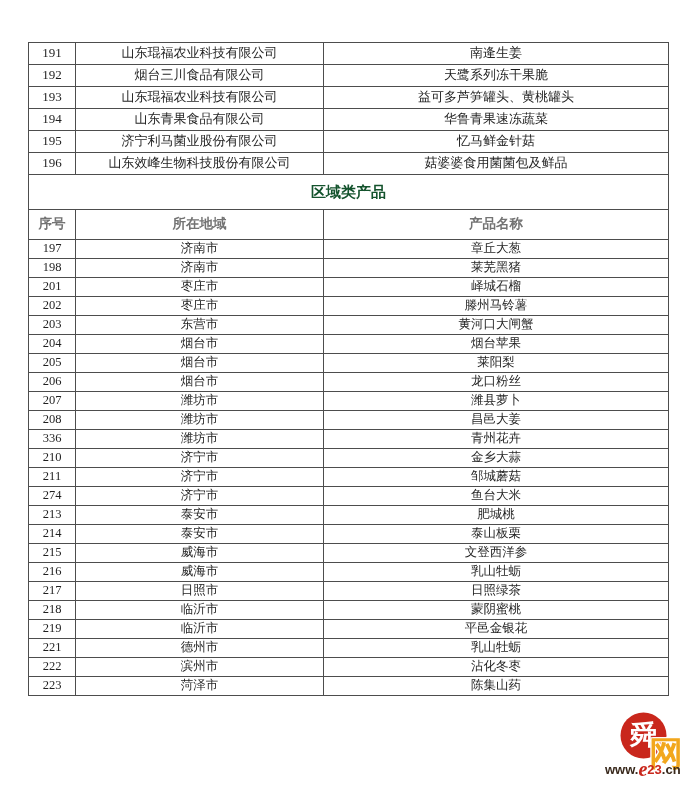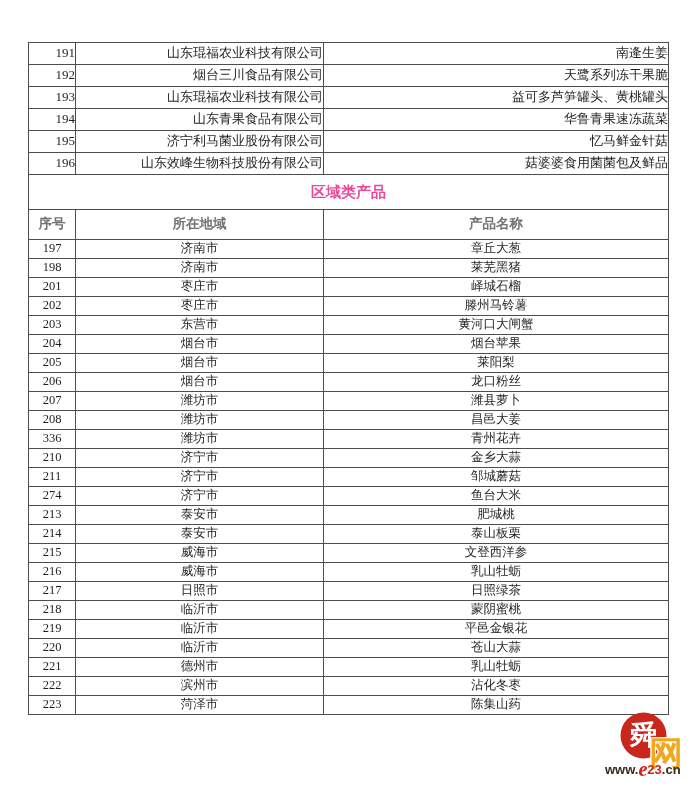--- a/index.html
+++ b/index.html
@@ -19,22 +19,22 @@
   col.c-mid     { width:248px; }
   col.c-prod    { width:345px; }
 
   td {
     border:1px solid #4d4d4d;
     text-align:center; vertical-align:middle;
     font-size:13px; line-height:1.1;
     overflow:hidden; white-space:nowrap;
     color:#1f1f1f;
   }
-  tr.upper-row td   { height:22px;text-align:right; }
-  tr.section-row td { height:35px; font-weight:bold; font-size:15px; color:#ec4899; }
+  tr.upper-row td   { height:22px; }
+  tr.section-row td { height:35px; font-weight:bold; font-size:15px; color:#14532d; }
   tr.header-row td  { height:30px; font-weight:bold; font-size:13.5px; color:#737373; }
   tr.lower-row td   { height:19px; font-size:12.5px; }
 
   
   .watermark { position:absolute; right:0; bottom:0; width:95px; height:97px; pointer-events:none; }
   .seal {
     position:absolute; left:17px; top:24px; width:43px; height:43px;
     background:#c9271c; border-radius:50%;
     display:flex; align-items:center; justify-content:center;
     box-shadow:0 0 0 1.5px #c9271c;
@@ -218,25 +218,20 @@
           <td>218</td>
           <td>临沂市</td>
           <td>蒙阴蜜桃</td>
         </tr>
         <tr class="lower-row">
           <td>219</td>
           <td>临沂市</td>
           <td>平邑金银花</td>
         </tr>
         <tr class="lower-row">
-          <td>220</td>
-          <td>临沂市</td>
-          <td>苍山大蒜</td>
-        </tr>
-        <tr class="lower-row">
           <td>221</td>
           <td>德州市</td>
           <td>乳山牡蛎</td>
         </tr>
         <tr class="lower-row">
           <td>222</td>
           <td>滨州市</td>
           <td>沾化冬枣</td>
         </tr>
         <tr class="lower-row">

